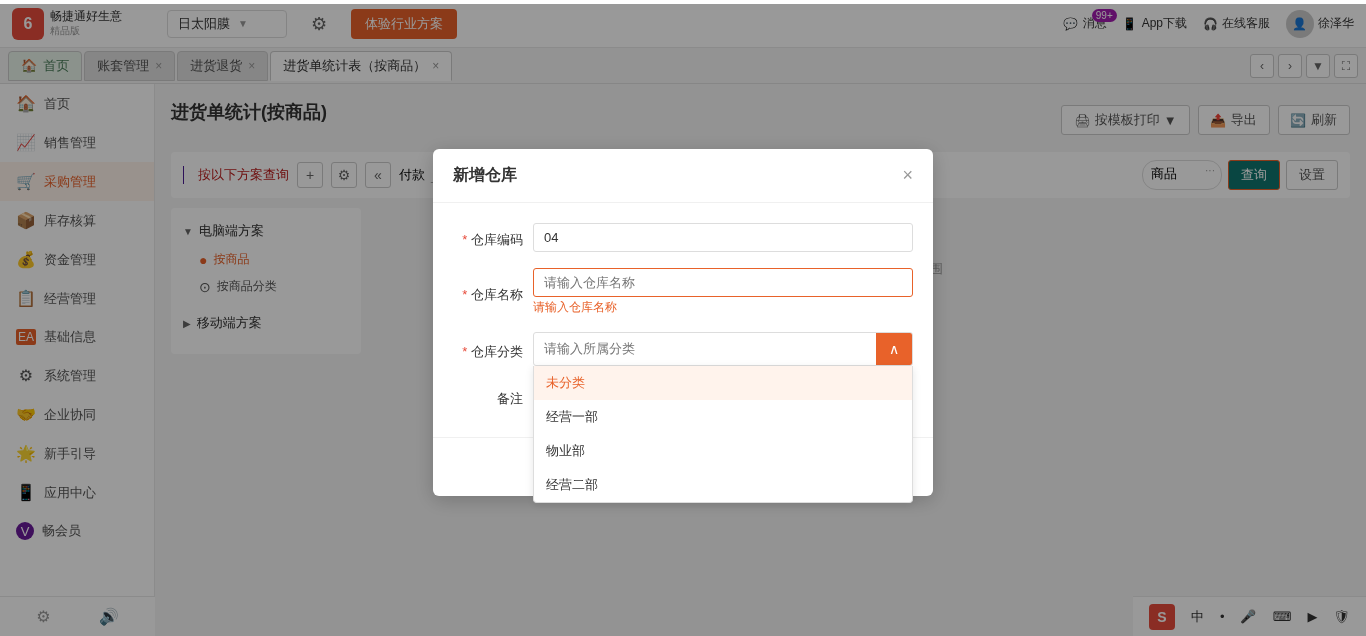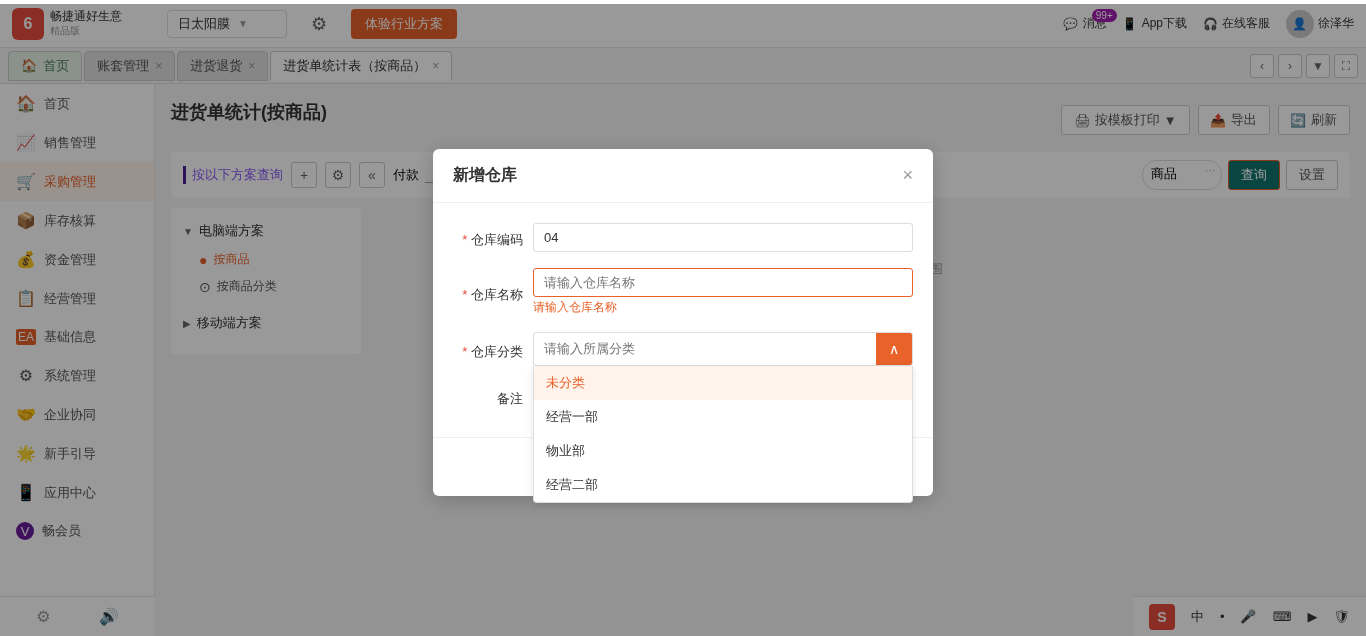--- a/index.html
+++ b/index.html
@@ -145,23 +145,23 @@
       position: relative;
     }
 
     .page-title {
       font-size: 18px;
       font-weight: bold;
       color: #333;
       margin-bottom: 16px;
     }
     .section-label {
-      font-size: 13px; color: #8b5cf6;
-      border-left: 3px solid #4c1d95;
-      padding-left: 6px;
+      font-size: 13px; color: #b91c1c;
+      border-left: 1px solid #4c1d95;
+      padding-left: 14px;
     }
     .icon-btn {
       width: 26px; height: 26px;
       display: flex; align-items: center; justify-content: center;
       border: 1px solid #ccc; border-radius: 3px;
       cursor: pointer; color: #666; font-size: 14px;
       background: #fff;
     }
     .action-btn {
       padding: 5px 12px; border-radius: 3px;

